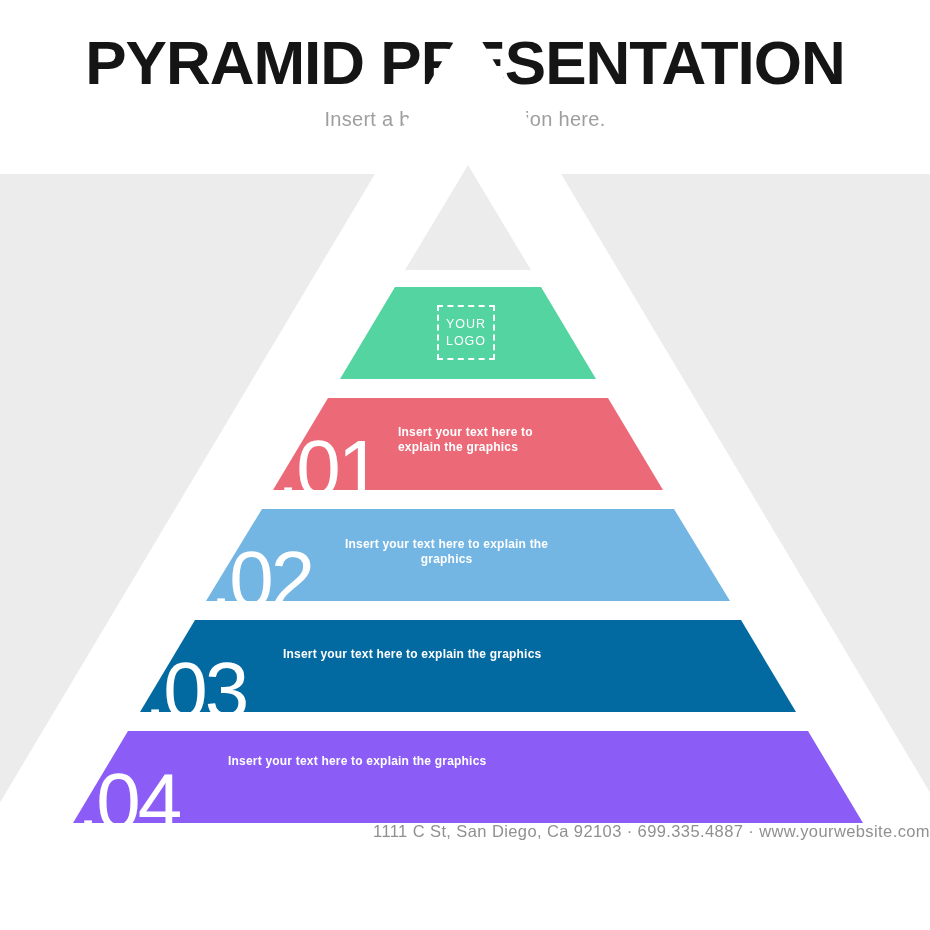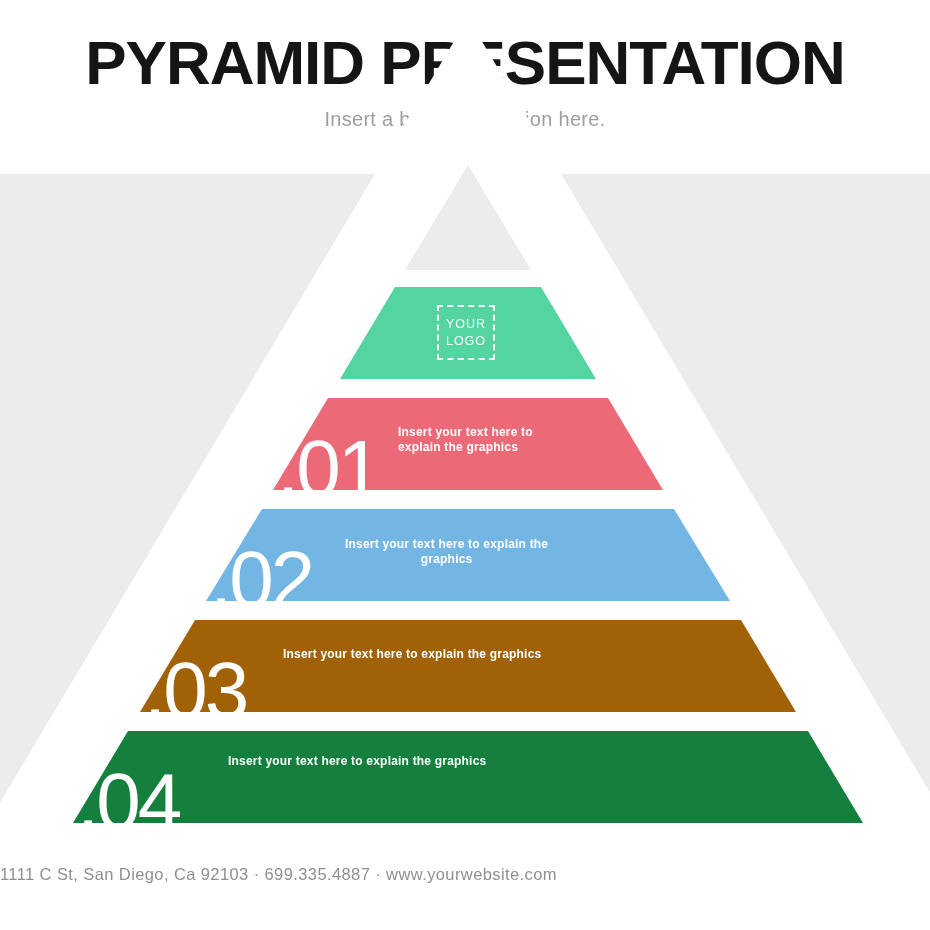--- a/index.html
+++ b/index.html
@@ -48,21 +48,21 @@
   .t3{left:283px;top:27px;} .t4{left:228px;top:23px;}
   
   .logo-box{
     position:absolute;left:437px;top:18px;width:54px;height:51px;
     border:2px dashed #fff;display:flex;align-items:center;justify-content:center;
     color:#fff;font-size:12.5px;font-weight:400;letter-spacing:1px;
     line-height:1.3;text-align:center;white-space:pre-line;
   }
   
   .ftr{
-    position:absolute;top:865px;left:0;width:930px;text-align:left;
+    position:absolute;top:822px;left:0;width:930px;text-align:right;
     font-size:16.5px;color:#909090;letter-spacing:.4px;font-weight:400;
   }
 </style>
 </head>
 <body>
 
 <div class="canvas">
 
   <div class="hdr">
     <h1 class="title">PYRAMID PRESENTATION</h1>
@@ -87,25 +87,25 @@
     <div class="txt t1">Insert your text here to
 explain the graphics</div>
   </div>
 
   <div class="seg seg-2" style="background-color: rgb(115, 182, 227);">
     <div class="num n2">.02</div>
     <div class="txt t2">Insert your text here to explain the
 graphics</div>
   </div>
 
-  <div class="seg seg-3" style="background-color: #a16207;">
+  <div class="seg seg-3" style="background-color: #0369a1;">
     <div class="num n3">.03</div>
     <div class="txt t3">Insert your text here to explain the graphics</div>
   </div>
 
-  <div class="seg seg-4" style="background-color: #15803d;">
+  <div class="seg seg-4" style="background-color: #8b5cf6;">
     <div class="num n4">.04</div>
     <div class="txt t4">Insert your text here to explain the graphics</div>
   </div>
 
   <div class="ftr">1111 C St, San Diego, Ca 92103 · 699.335.4887 · www.yourwebsite.com</div>
 
 </div>
 
 </body></html>

